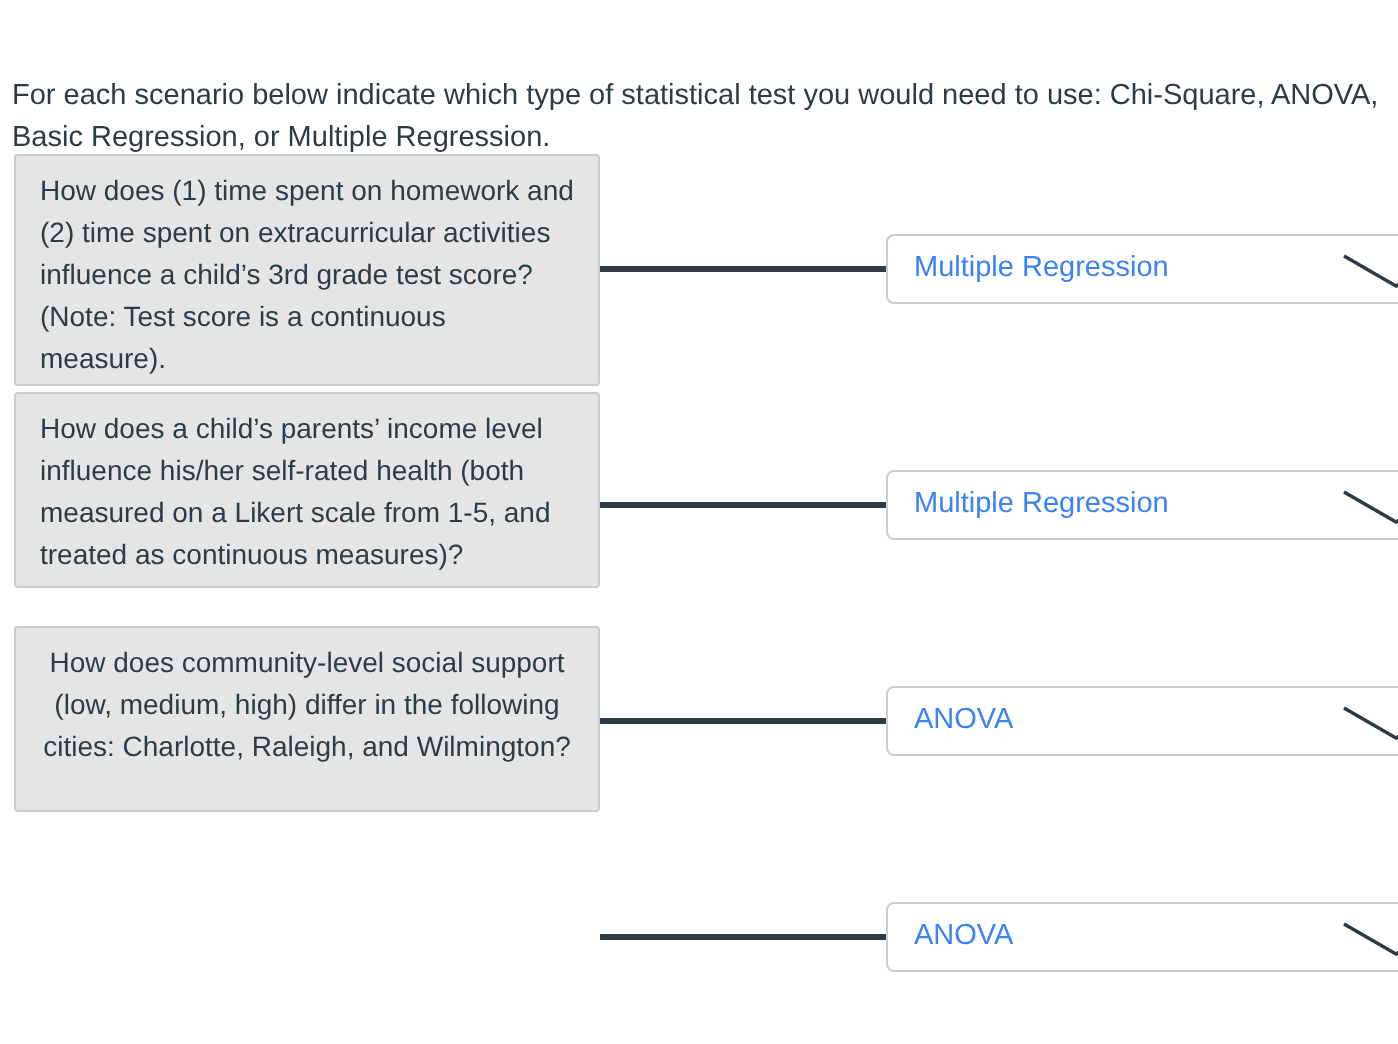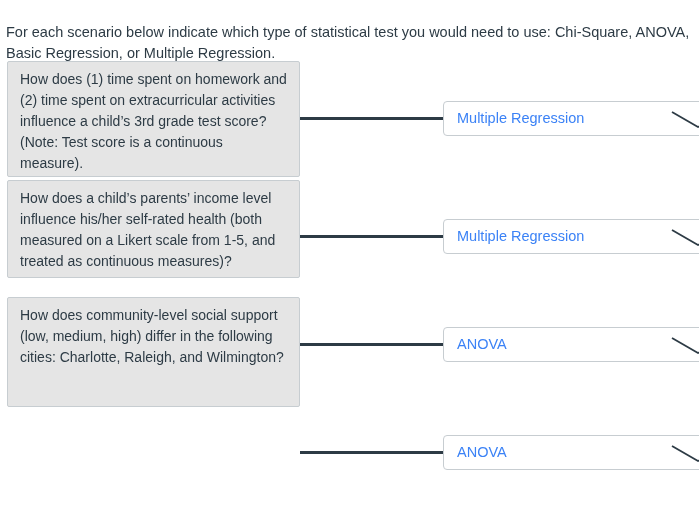--- a/index.html
+++ b/index.html
@@ -11,20 +11,21 @@
     width: 699px;
     height: 522px;
     overflow: hidden;
     position: relative;
     font-family: "Liberation Sans", sans-serif;
     color: #2D3B45;
   }
   .page {
     position: absolute;
     inset: 0;
+    margin-top: 16px;
   }
   .instructions {
     position: absolute;
     left: 6px;
     top: 7px;
     width: 690px;
     font-size: 14.5px;
     line-height: 21px;
     color: #2D3B45;
   }
@@ -37,21 +38,21 @@
     border: 1px solid #C7CDD1;
     border-radius: 2px;
     padding: 7px 12px;
     font-size: 14px;
     line-height: 21px;
     color: #2D3B45;
     overflow: hidden;
   }
   .box-r1 { top: 61px;  height: 116px; }
   .box-r2 { top: 180px; height: 98px; }
-  .box-r3 { top: 297px; height: 110px;  }
+  .box-r3 { top: 297px; height: 93px; text-align: center;  }
   .box-r4 { top: 393px; height: 118px; }
 
   .connector {
     position: absolute;
     left: 300px;
     width: 143px;
     height: 3px;
     background: #2D3B45;
   }
   .line-r1 { top: 117px; }

